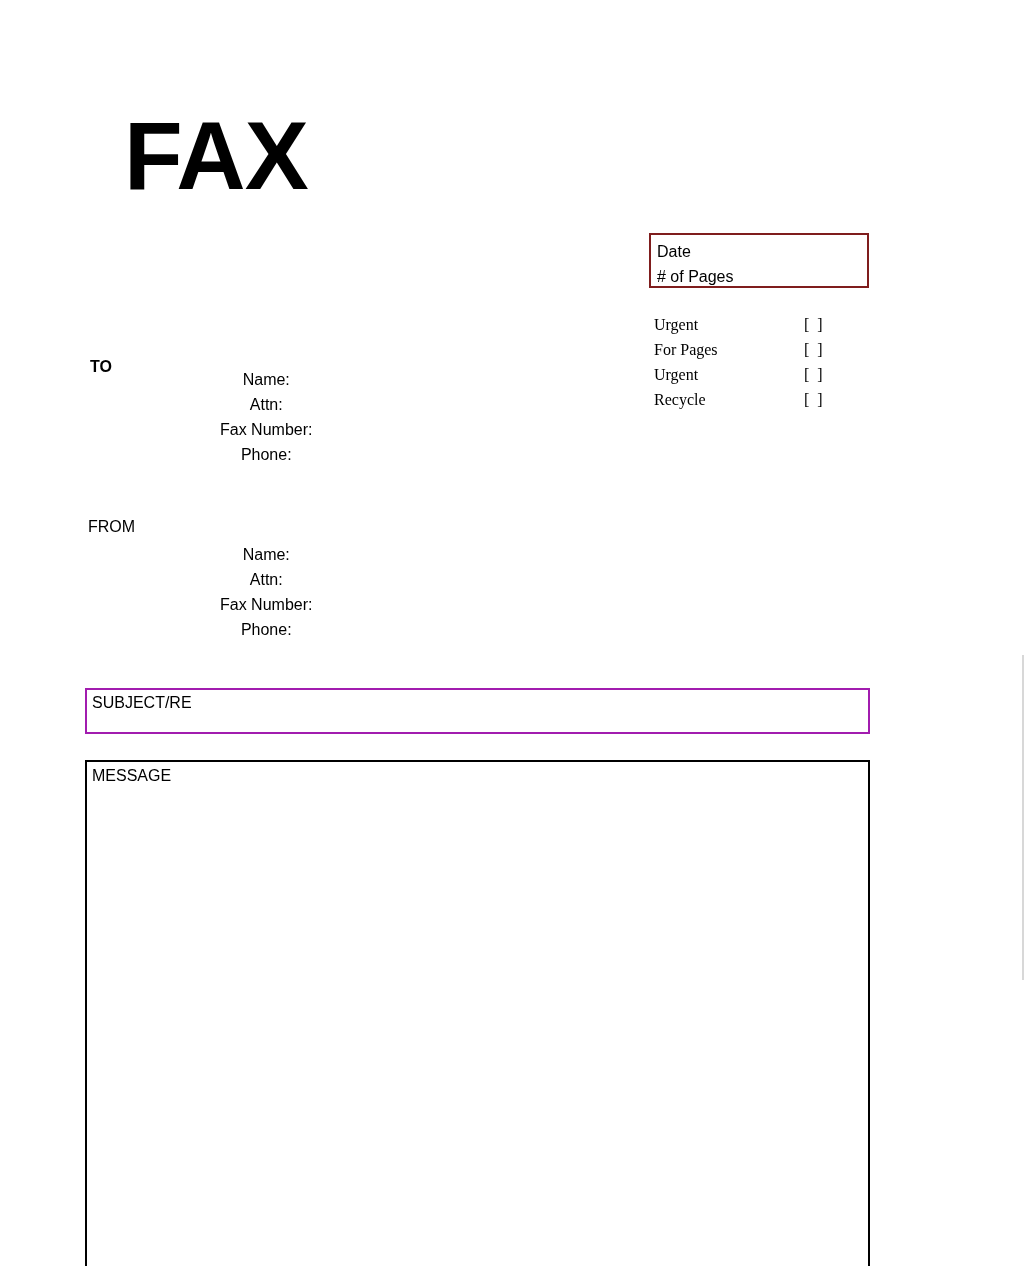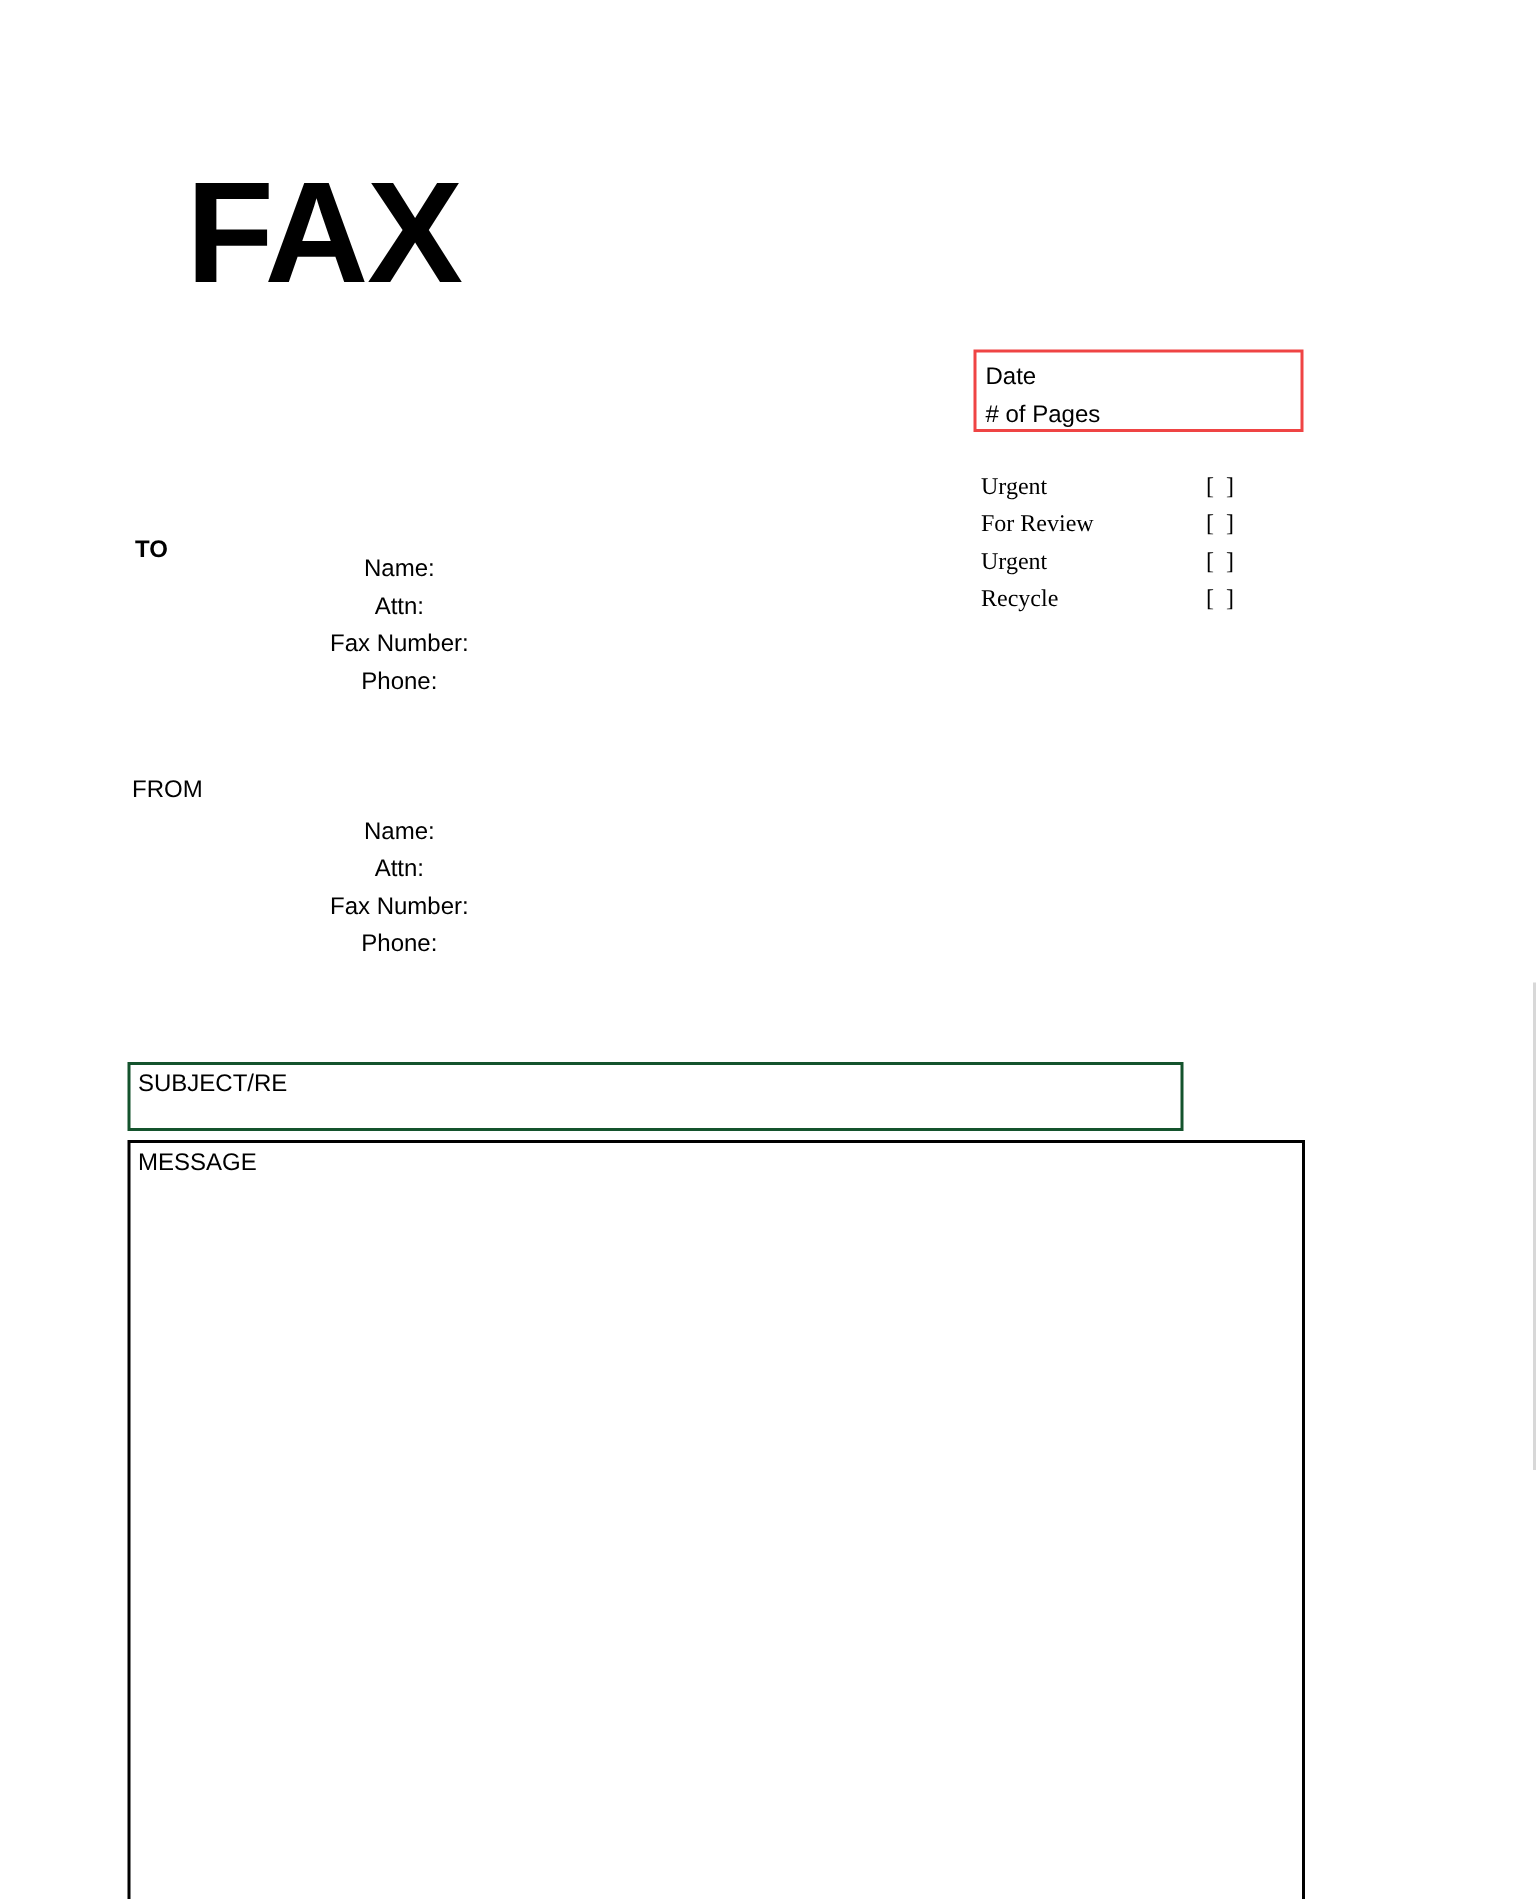--- a/index.html
+++ b/index.html
@@ -37,21 +37,21 @@
     margin-left: 24px;
   }
 
   
   .date-box {
     position: absolute;
     left: 649px;
     top: 233px;
     width: 220px;
     height: 55px;
-    border: 2px solid #ef4444;
+    border: 2px solid #7f1d1d;
     box-sizing: border-box;
   }
   .date-box .row {
     position: absolute;
     left: 6px;
     font-size: 16px;
     line-height: 1;
   }
   .date-box .row-1 { top: 9px; }
   .date-box .row-2 { top: 34px; }
@@ -108,25 +108,24 @@
     height: 25px;
     line-height: 25px;
     text-align: center;
   }
 
   
   .subject-box {
     position: absolute;
     left: 85px;
     top: 688px;
-    width: 704px;
+    width: 785px;
     height: 46px;
-    border: 2px solid #14532d;
+    border: 2px solid #a21caf;
     box-sizing: border-box;
-    margin-top: 20px;
   }
   .subject-box .box-label {
     position: absolute;
     left: 5px;
     top: 4px;
     font-size: 16px;
   }
 
   
   .message-box {
@@ -166,21 +165,21 @@
     <div class="row row-1">Date</div>
     <div class="row row-2"># of Pages</div>
   </div>
 
   <div class="options">
     <div class="option-row">
       <span class="option-label">Urgent</span>
       <span class="option-box">[  ]</span>
     </div>
     <div class="option-row">
-      <span class="option-label">For Review</span>
+      <span class="option-label">For Pages</span>
       <span class="option-box">[  ]</span>
     </div>
     <div class="option-row">
       <span class="option-label">Urgent</span>
       <span class="option-box">[  ]</span>
     </div>
     <div class="option-row">
       <span class="option-label">Recycle</span>
       <span class="option-box">[  ]</span>
     </div>

